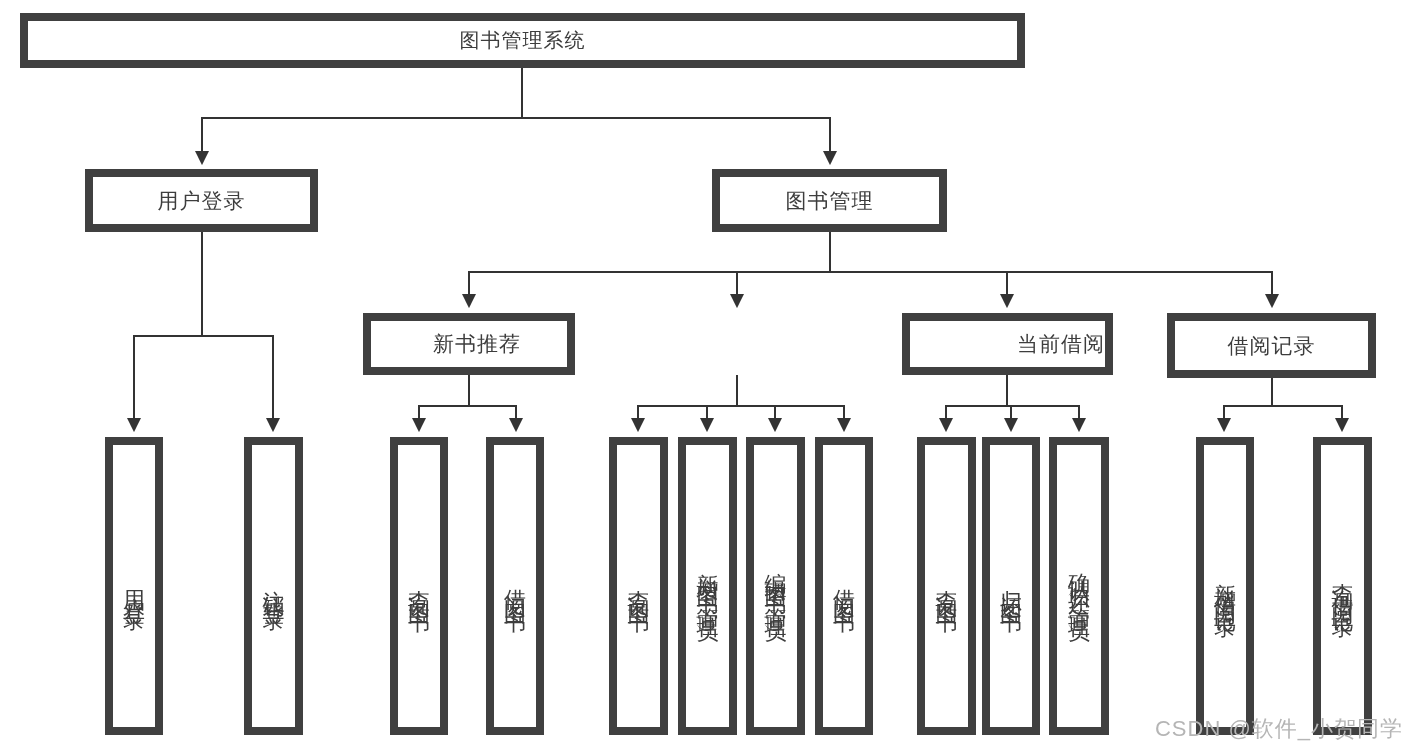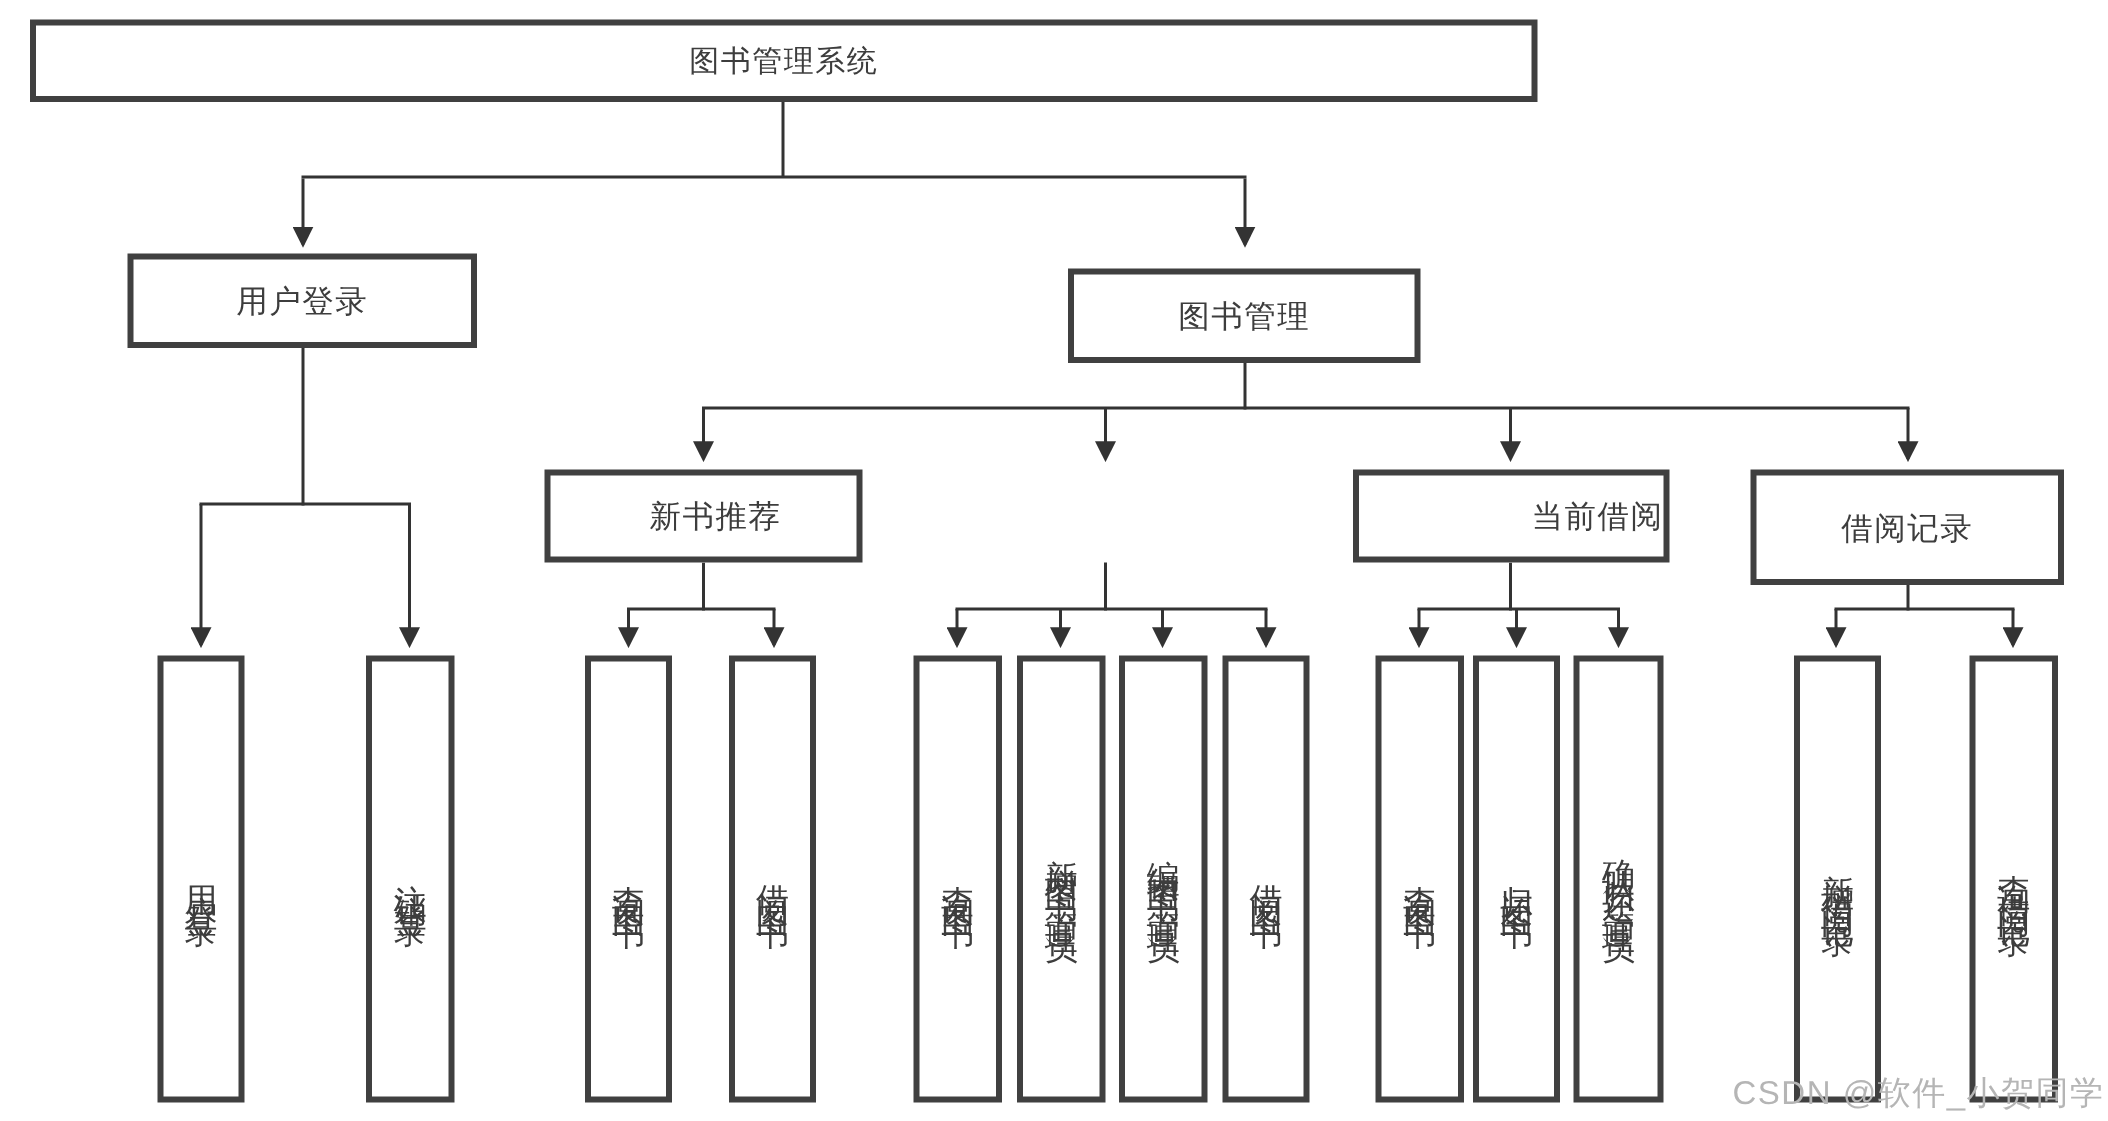--- a/index.html
+++ b/index.html
@@ -13,21 +13,21 @@
   }
   #connectors {
     position: absolute;
     left: 0; top: 0;
     width: 1405px; height: 747px;
   }
   .box {
     position: absolute;
     box-sizing: border-box;
     background: #ffffff;
-    border: 4px solid #404040;
+    border: 8px solid #404040;
     display: flex;
     align-items: center;
     justify-content: center;
     color: #3d3d3d;
   }
   .hlabel {
     font-size: 21px;
     letter-spacing: 1px;
     white-space: nowrap;
   }
@@ -105,31 +105,31 @@
     </g>
   </svg>
 
   <div class="box" style="left:20px; top:13px; width:1005px; height:55px;">
     <span class="hlabel root-label">图书管理系统</span>
   </div>
 
   <div class="box" style="left:85px; top:169px; width:233px; height:63px;">
     <span class="hlabel">用户登录</span>
   </div>
-  <div class="box" style="left:712px; top:169px; width:235px; height:63px;margin-top:10px;">
+  <div class="box" style="left:712px; top:169px; width:235px; height:63px;">
     <span class="hlabel">图书管理</span>
   </div>
 
   <div class="box" style="left:363px; top:313px; width:212px; height:62px;padding-left:16px;">
     <span class="hlabel">新书推荐</span>
   </div>
   <div class="box" style="left:902px; top:313px; width:211px; height:62px;justify-content:flex-end;">
     <span class="hlabel">当前借阅</span>
   </div>
-  <div class="box" style="left:1167px; top:313px; width:209px; height:77px;">
+  <div class="box" style="left:1167px; top:313px; width:209px; height:65px;">
     <span class="hlabel">借阅记录</span>
   </div>
 
   <div class="box vbox" style="left:105px; top:437px; width:58px; height:298px;">
     <span>用户登录</span>
   </div>
   <div class="box vbox" style="left:244px; top:437px; width:59px; height:298px;">
     <span>注销登录</span>
   </div>
   <div class="box vbox" style="left:390px; top:437px; width:58px; height:298px;">

